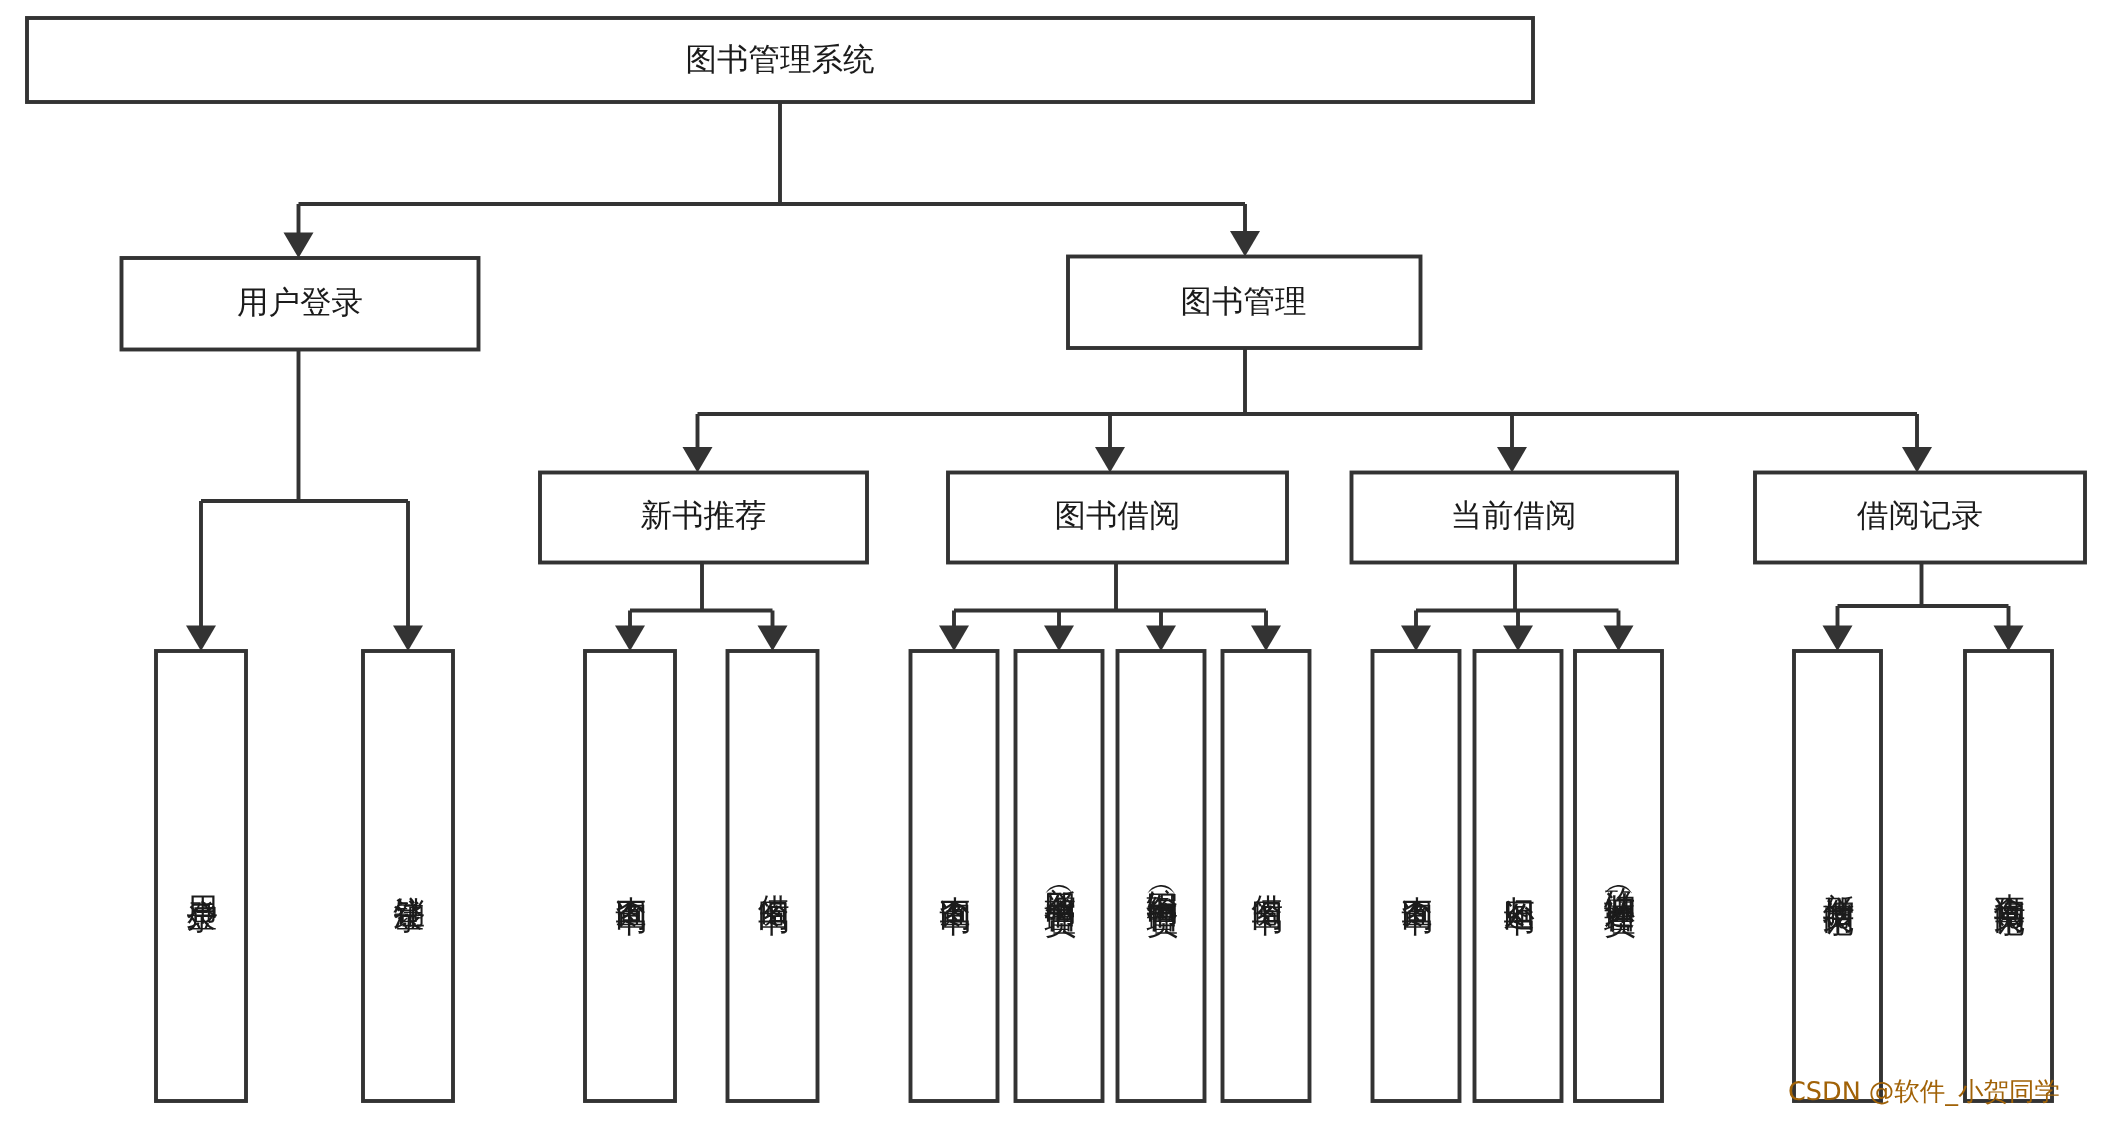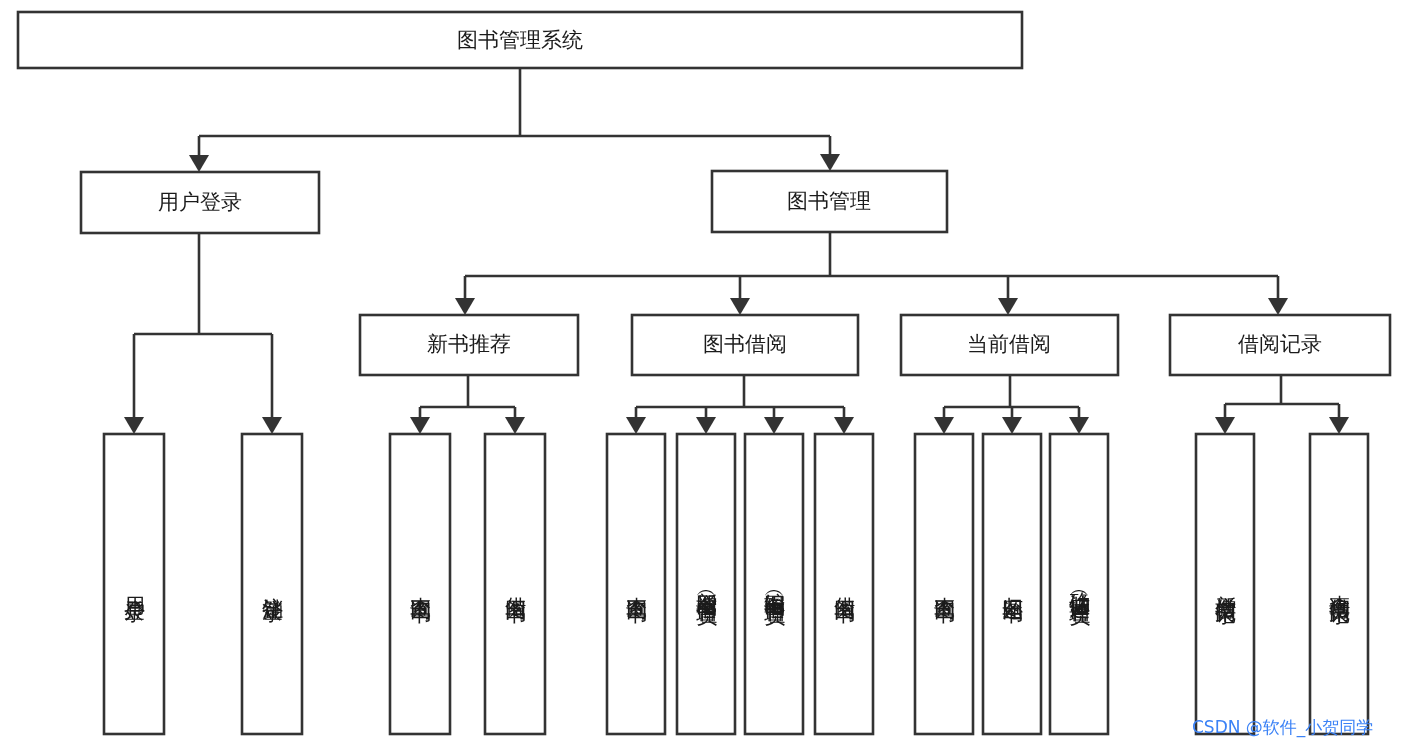--- a/index.html
+++ b/index.html
@@ -60,21 +60,21 @@
     align-items: center;
     justify-content: center;
     white-space: nowrap;
     pointer-events: none;
     user-select: none;
   }
   .watermark {
     position: absolute;
     font-family: "DejaVu Sans", "Liberation Sans", sans-serif;
     font-size: 17px;
-    color: #3b82f6;
+    color: #a16207;
     white-space: nowrap;
     user-select: none;
   }
 </style>
 </head>
 <body>
 
 <div id="diagram-root">
 
   <svg class="diagram-svg" viewBox="0 0 1405 747">

